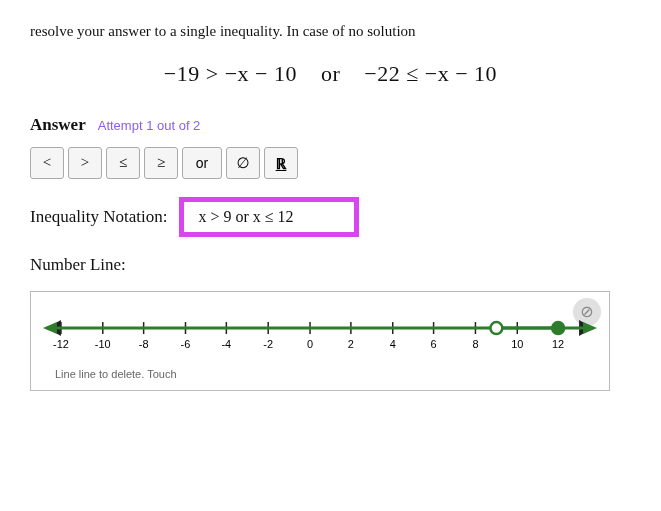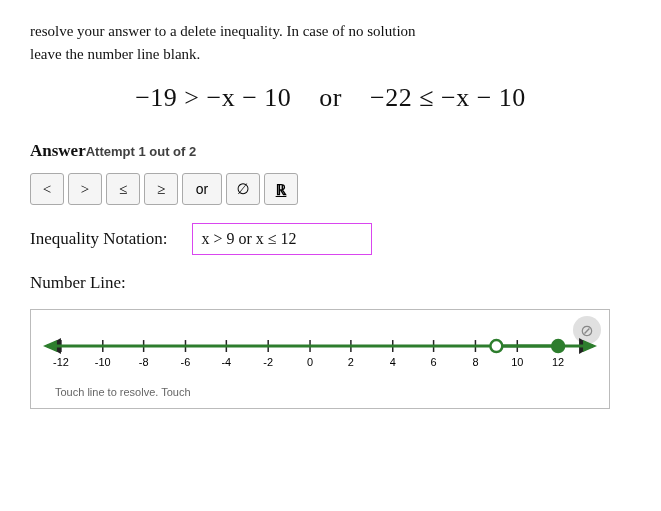--- a/index.html
+++ b/index.html
@@ -11,39 +11,39 @@
       width: 661px;
       min-height: 511px;
       padding: 20px 30px;
     }
     .instructions {
       font-size: 15px;
       line-height: 1.5;
       margin-bottom: 18px;
     }
     .equation-row {
-      font-size: 26px;
+      font-size: 22px;
       text-align: center;
       margin: 18px 0 28px 0;
       letter-spacing: 0.5px;
     }
     .answer-header {
       display: flex;
       align-items: baseline;
+      gap: 12px;
       margin-bottom: 12px;
     }
     .answer-label {
       font-weight: bold;
       font-size: 17px;
     }
     .attempt-label {
       font-size: 13px;
-      color: #404040;
-      font-family: Arial, sans-serif;
-      font-weight: bold;
+      color: #8b5cf6;
+      font-family: Arial, sans-serif;
     }
     .toolbar {
       display: flex;
       align-items: center;
       gap: 4px;
       margin-bottom: 18px;
     }
     .toolbar-btn {
       border: 1px solid #aaa;
       background: #f5f5f5;
@@ -65,29 +65,29 @@
     .toolbar-btn.r-btn {
       font-family: Arial, sans-serif;
       font-style: normal;
       font-weight: bold;
       font-size: 15px;
       text-decoration: underline;
     }
     .inequality-notation {
       display: flex;
       align-items: center;
-      gap: 25px;
+      gap: 12px;
       margin-bottom: 18px;
     }
     .inequality-label {
       font-size: 17px;
     }
     .inequality-box {
-      border: 1px solid #d946ef;
-      padding: 6px 8px;
+      border: 5px solid #d946ef;
+      padding: 6px 14px;
       font-size: 16px;
       font-family: Georgia, serif;
       min-width: 180px;
     }
     .number-line-label {
       font-size: 17px;
       margin-bottom: 16px;
     }
     .number-line-container {
       border: 1px solid #bbb;
@@ -130,22 +130,21 @@
       position: absolute;
       top: 0; left: 0;
       width: 100%; height: 60px;
       overflow: visible;
     }
   </style>
 </head>
 <body>
 
 <div class="instructions">
-  <span>resolve your answer to a delete inequality. In case of no solution</span><br>
-  <span>leave the number line blank.</span>
+  <span>resolve your answer to a single inequality. In case of no solution</span><br>
 </div>
 
 <div class="equation-row">
   <span>−19 &gt; −x − 10</span>
   &nbsp;&nbsp;
   <span>or</span>
   &nbsp;&nbsp;
   <span>−22 ≤ −x − 10</span>
 </div>
 
@@ -227,14 +226,14 @@
 
       <line x1="4" y1="22" x2="517" y2="22" stroke="#2d7d2d" stroke-width="3"></line>
 
       <polygon points="0,22 14,16 14,28" fill="#2d7d2d"></polygon>
 
       <circle cx="455" cy="22" r="6" fill="white" stroke="#2d7d2d" stroke-width="2.5"></circle>
 
       <circle cx="517" cy="22" r="6" fill="#2d7d2d" stroke="#2d7d2d" stroke-width="2.5"></circle>
     </svg>
   </div>
-  <div class="nl-touch-hint">Touch line to resolve. Touch</div>
+  <div class="nl-touch-hint">Line line to delete. Touch</div>
 </div>
 
 </body></html>

